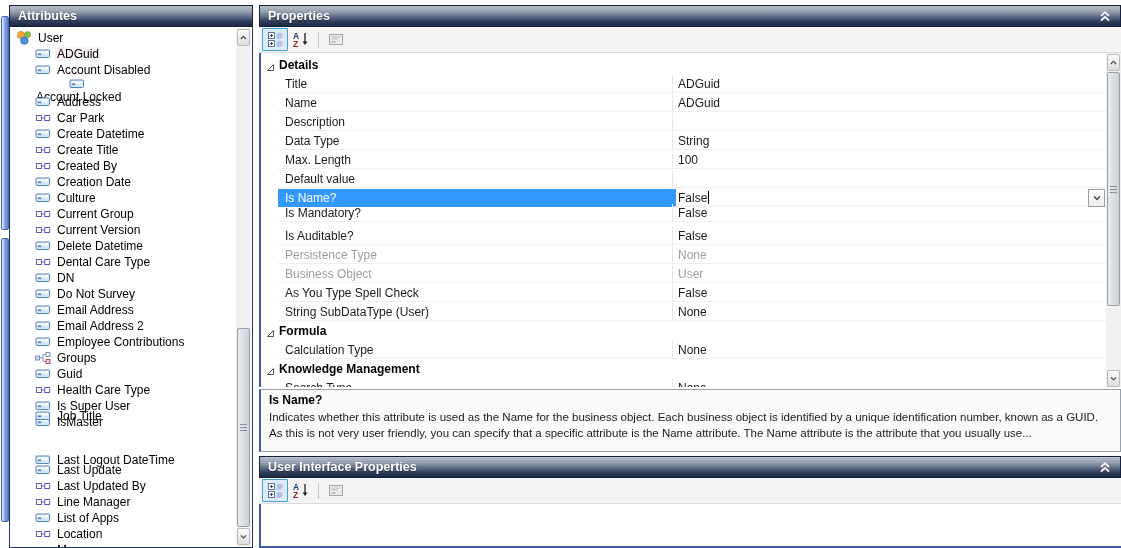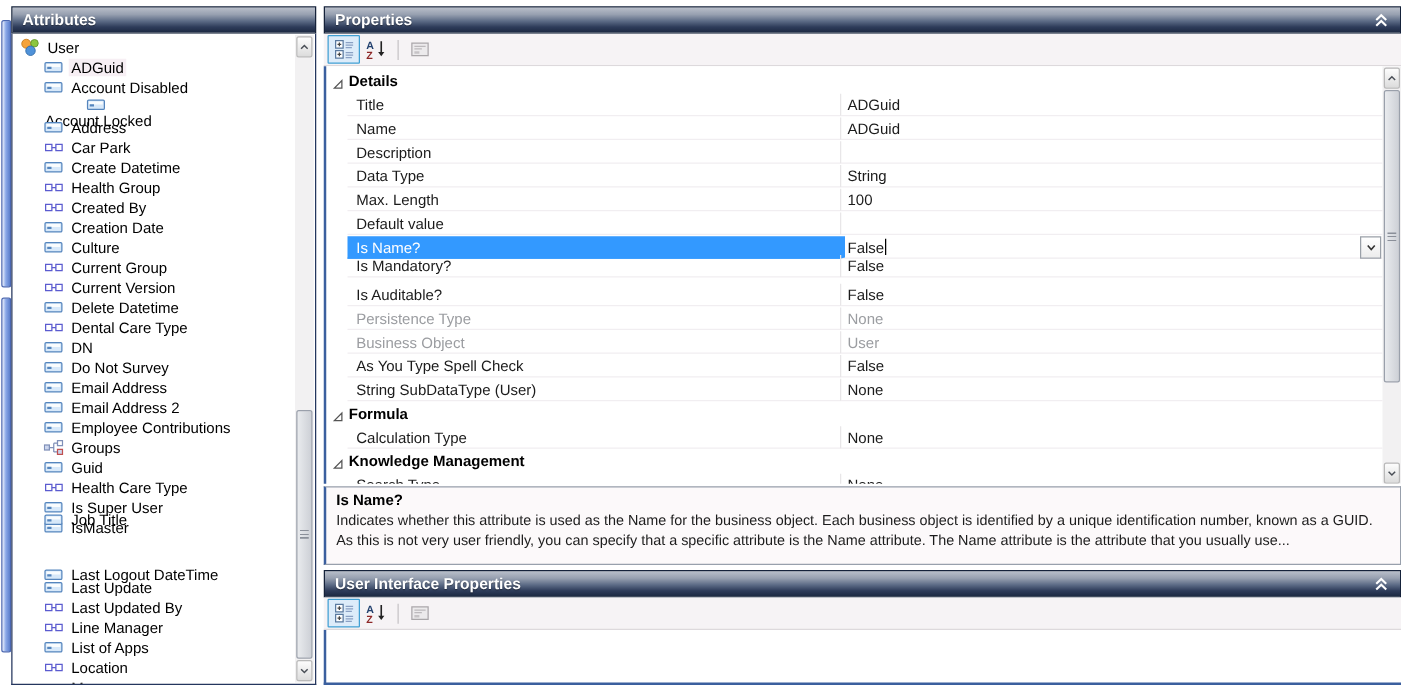--- a/index.html
+++ b/index.html
@@ -184,21 +184,21 @@
           <span class="tlbl">Create Datetime</span>
         </div>
         <div class="tree-item tree-child" style="top: 115px;">
           <span class="ticon">
             <svg width="16" height="12" viewBox="0 0 16 12">
               <rect x="1.5" y="3.5" width="5" height="5" fill="#ffffff" stroke="#5b5bd0"></rect>
               <rect x="9.7" y="3.5" width="5" height="5" fill="#ffffff" stroke="#5b5bd0"></rect>
               <path d="M6.5 6 H9.7" stroke="#5b5bd0"></path>
             </svg>
           </span>
-          <span class="tlbl">Health Group</span>
+          <span class="tlbl">Create Title</span>
         </div>
         <div class="tree-item tree-child" style="top: 131px;">
           <span class="ticon">
             <svg width="16" height="12" viewBox="0 0 16 12">
               <rect x="1.5" y="3.5" width="5" height="5" fill="#ffffff" stroke="#5b5bd0"></rect>
               <rect x="9.7" y="3.5" width="5" height="5" fill="#ffffff" stroke="#5b5bd0"></rect>
               <path d="M6.5 6 H9.7" stroke="#5b5bd0"></path>
             </svg>
           </span>
           <span class="tlbl">Created By</span>

